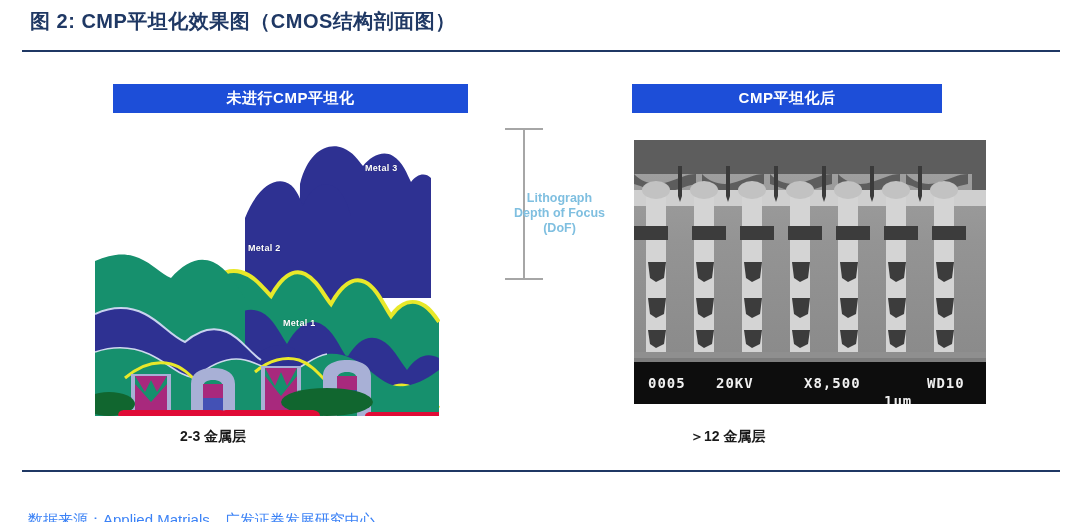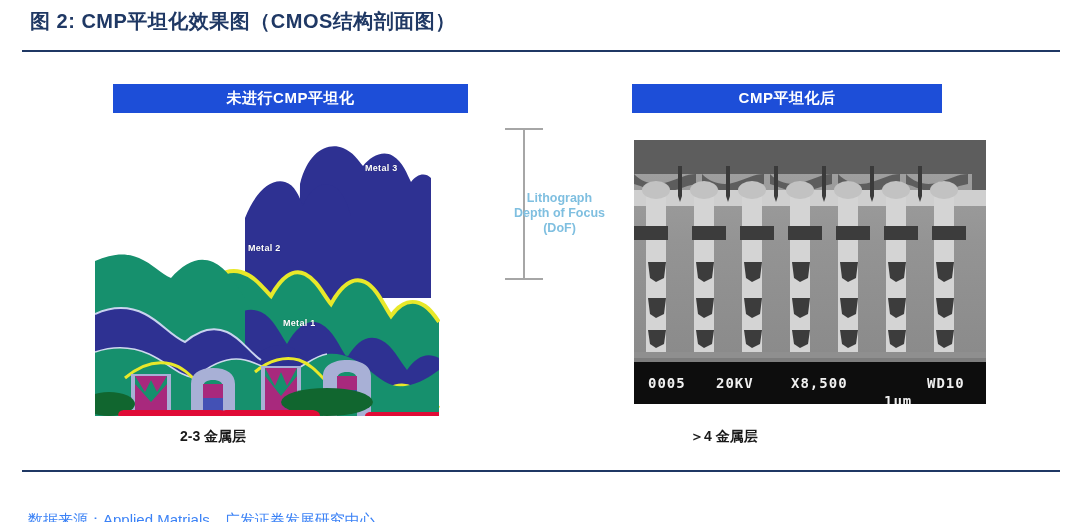--- a/index.html
+++ b/index.html
@@ -155,21 +155,21 @@
     font-family: "DejaVu Sans Mono", "Liberation Mono", monospace;
     font-size: 14px;
     font-weight: bold;
     letter-spacing: 1px;
     display: flex;
     align-items: center;
   }
   #sem-caption span { position: absolute; }
   #sem-c1 { left: 14px;  }
   #sem-c2 { left: 82px;  }
-  #sem-c3 { left: 157px; }
+  #sem-c3 { left: 170px; }
   #sem-c4 { left: 250px; margin-top: 36px; }
   #sem-c5 { left: 293px; text-align: center; }
 
   
   #footer-rule {
     position: absolute;
     left: 22px;
     top: 470px;
     width: 1038px;
     height: 1.5px;
@@ -409,16 +409,16 @@
   <div id="sem-bar"></div>
   <div id="sem-caption">
     <span id="sem-c1">0005</span>
     <span id="sem-c2">20KV</span>
     <span id="sem-c3">X8,500</span>
     <span id="sem-c4">1μm</span>
     <span id="sem-c5">WD10</span>
   </div>
 </div>
 
-<div class="panel-caption" id="caption-right">＞4 金属层</div>
+<div class="panel-caption" id="caption-right">＞12 金属层</div>
 
 <div id="footer-rule"></div>
 <div id="source-line">数据来源：Applied Matrials，广发证券发展研究中心</div>
 
 </body></html>

